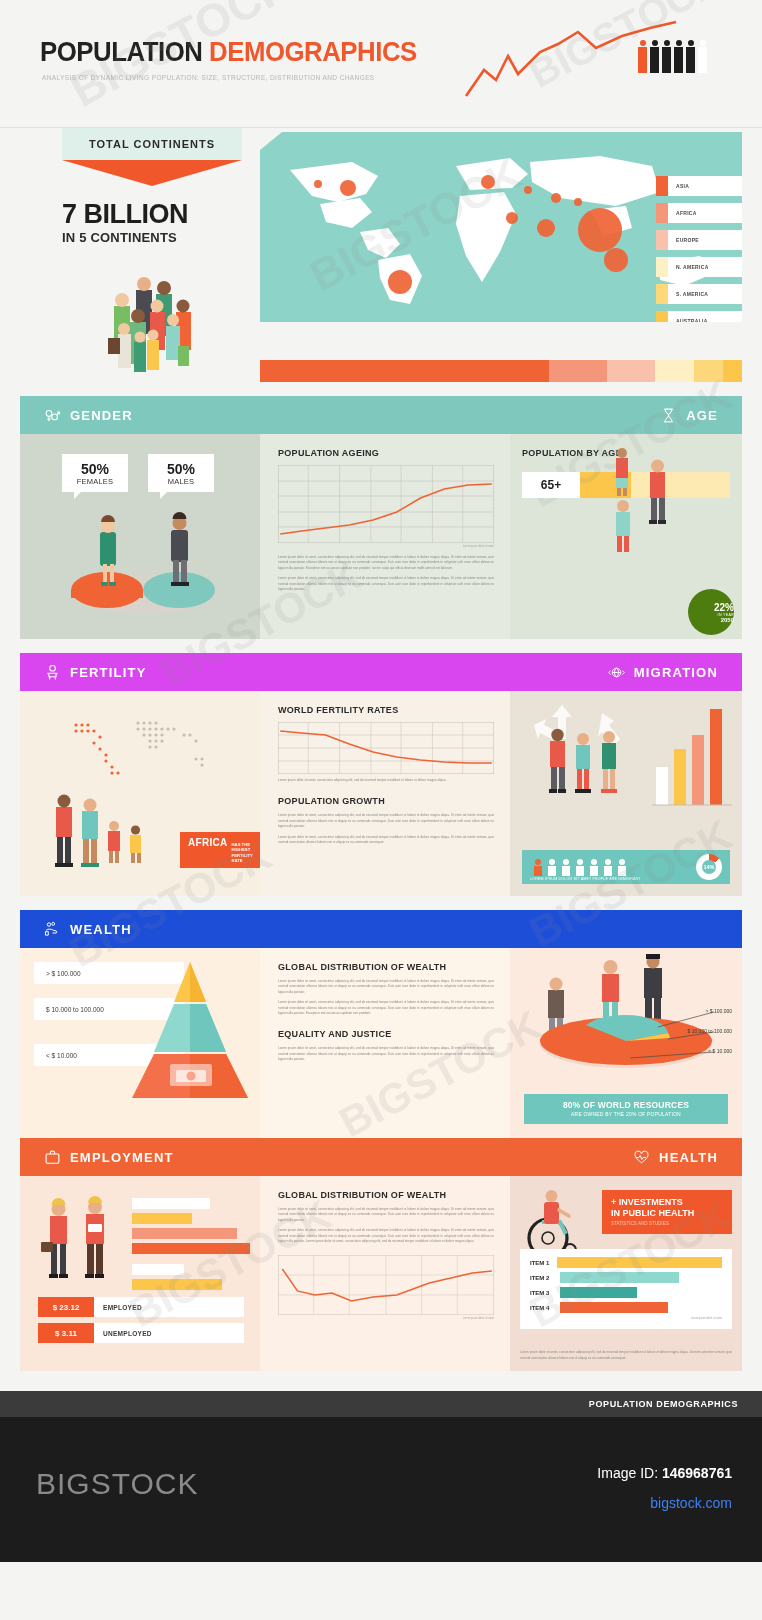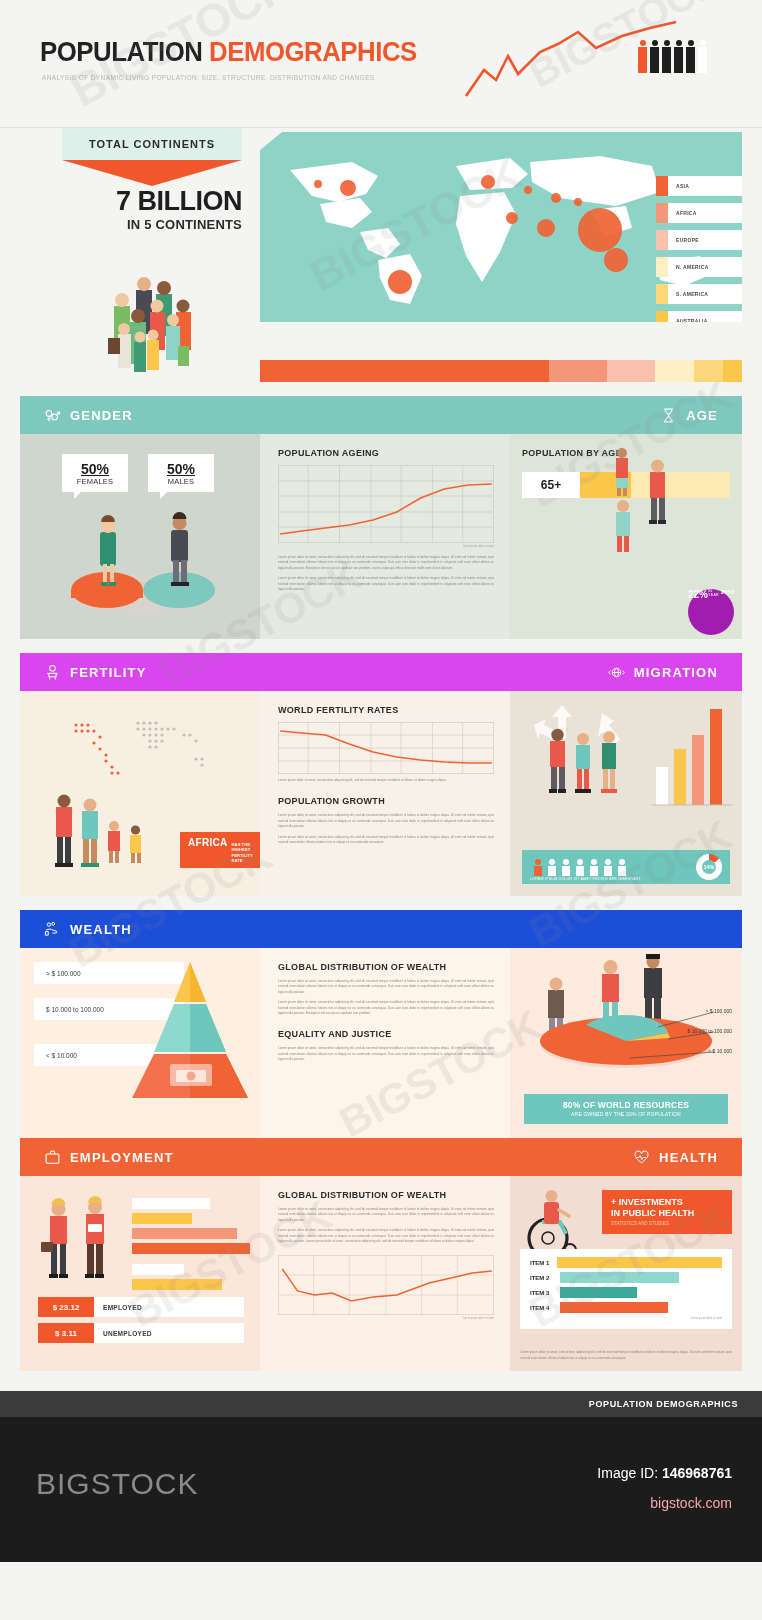--- a/index.html
+++ b/index.html
@@ -43,21 +43,21 @@
   .lorem { font-size:3.1px; line-height:1.75; color:#8e8a86; text-align:justify; }
   .cap { font-size:2.6px; color:#a9a5a1; text-align:right; margin-top:2px; }
 
   
   .top { position:relative; height:268px; margin:0 20px; }
   .tp-head { width:180px; background:#dff0ea; height:32px; display:flex;
              align-items:center; justify-content:center; margin-left:42px; }
   .tp-head span { font-size:11px; font-weight:bold; letter-spacing:1px; color:#2b2b2b; }
   .tp-arrow { width:180px; height:26px; margin-left:42px;
               background:#f0572a; clip-path:polygon(0 0,100% 0,50% 100%); }
-  .tp-big { margin-top:0; margin-left:42px; width:180px; text-align:right; }
+  .tp-big { margin-top:13px; margin-left:42px; width:180px; text-align:left; }
   .tp-big .n { font-size:27px; font-weight:bold; color:#1e1e1e; letter-spacing:-0.5px; }
   .tp-big .s { font-size:13px; font-weight:bold; color:#2b2b2b; letter-spacing:0.2px; }
 
   .mapbox { position:absolute; left:240px; top:4px; width:482px; height:228px; }
   .map-rib { position:relative; height:38px; background:#f0572a; display:flex;
              align-items:center; justify-content:flex-end; padding-right:22px; gap:10px;
              color:#fff; margin-left:22px; }
   .map-rib span { font-size:13px; font-weight:bold; letter-spacing:1.1px; }
   .map-body { position:relative; height:190px; background:#8ed3c7;
               clip-path:polygon(22px 0,100% 0,100% 100%,0 100%,0 18px); }
@@ -68,32 +68,32 @@
   .leg-lb { font-size:5px; font-weight:bold; color:#4a4a48; padding-left:8px;
             letter-spacing:0.3px; }
   .stackbar { position:absolute; left:240px; top:232px; width:482px; height:22px; display:flex; }
 
   
   .gen-body { display:flex; height:205px; }
   .gen-left { width:240px; background:#cfd6cb; position:relative; }
   .gen-mid { flex:1; background:#e4eae0; padding:14px 16px 0 18px; position:relative; }
   .gen-right { width:232px; background:#dde5d8; padding:14px 12px 0 12px; position:relative; }
   .bubble { position:absolute; width:66px; background:#fff; text-align:center; padding:7px 0 6px; }
-  .bubble .pc { font-size:14px; font-weight:bold; color:#1e1e1e;text-decoration:underline; }
+  .bubble .pc { font-size:14px; font-weight:bold; color:#1e1e1e; }
   .bubble .lb { font-size:7.5px; font-weight:normal; color:#333; letter-spacing:0.2px; }
   .bubble:after { content:""; position:absolute; bottom:-7px; left:12px;
                   border-width:7px 7px 0 0; border-style:solid; border-color:#fff transparent transparent transparent; }
   .agerow { position:relative; height:26px; margin-bottom:12px; display:flex; align-items:center; }
   .agelbl { width:58px; height:26px; background:#fff; display:flex; align-items:center;
             justify-content:center; font-size:12px; font-weight:bold; color:#1e1e1e; z-index:3; }
   .agebar-bg { flex:1; height:26px; position:relative; }
   .agebar-fill { position:absolute; left:0; top:0; height:26px; }
   .circ-badge { position:absolute; right:8px; bottom:4px; width:46px; height:46px;
-                border-radius:50%; background:#a21caf; color:#fff; display:flex;
-                flex-direction:row; align-items:flex-start; justify-content:center; }
+                border-radius:50%; background:#4d7c0f; color:#fff; display:flex;
+                flex-direction:column; align-items:flex-end; justify-content:center; }
   .circ-badge .b1 { font-size:10px; font-weight:bold; }
   .circ-badge .b2 { font-size:3.6px; letter-spacing:0.3px; }
   .circ-badge .b3 { font-size:6px; font-weight:bold; }
 
   
   .chartbox { position:relative; background:transparent; }
   .chartbox svg { display:block; width:100%; height:100%; }
 
   
   .fer-body { display:flex; height:205px; }
@@ -151,21 +151,21 @@
 
   
   .foot-strip { height:26px; background:#3b3b3b; display:flex; align-items:center;
                 justify-content:flex-end; padding-right:24px; }
   .foot-strip span { font-size:9px; font-weight:bold; color:#fff; letter-spacing:0.6px; }
   .bs-bar { height:145px; background:#1c1c1c; position:relative; }
   .bs-logo { position:absolute; left:36px; top:50px; font-size:30px; color:#8a8a8a;
              letter-spacing:1px; font-family:"Liberation Sans", sans-serif; }
   .bs-id { position:absolute; right:30px; top:48px; font-size:14px; color:#fff; }
   .bs-id b { color:#fff; }
-  .bs-dom { position:absolute; right:30px; top:78px; font-size:14px; color:#fca5a5; }
+  .bs-dom { position:absolute; right:30px; top:78px; font-size:14px; color:#3b82f6; }
 
   .wm { position:absolute; font-family:"Liberation Sans", sans-serif; font-weight:bold;
         color:rgba(140,140,140,0.13); pointer-events:none; user-select:none; }
 </style>
 </head>
 <body>
 
 <div class="page">
 
   <div class="header">

